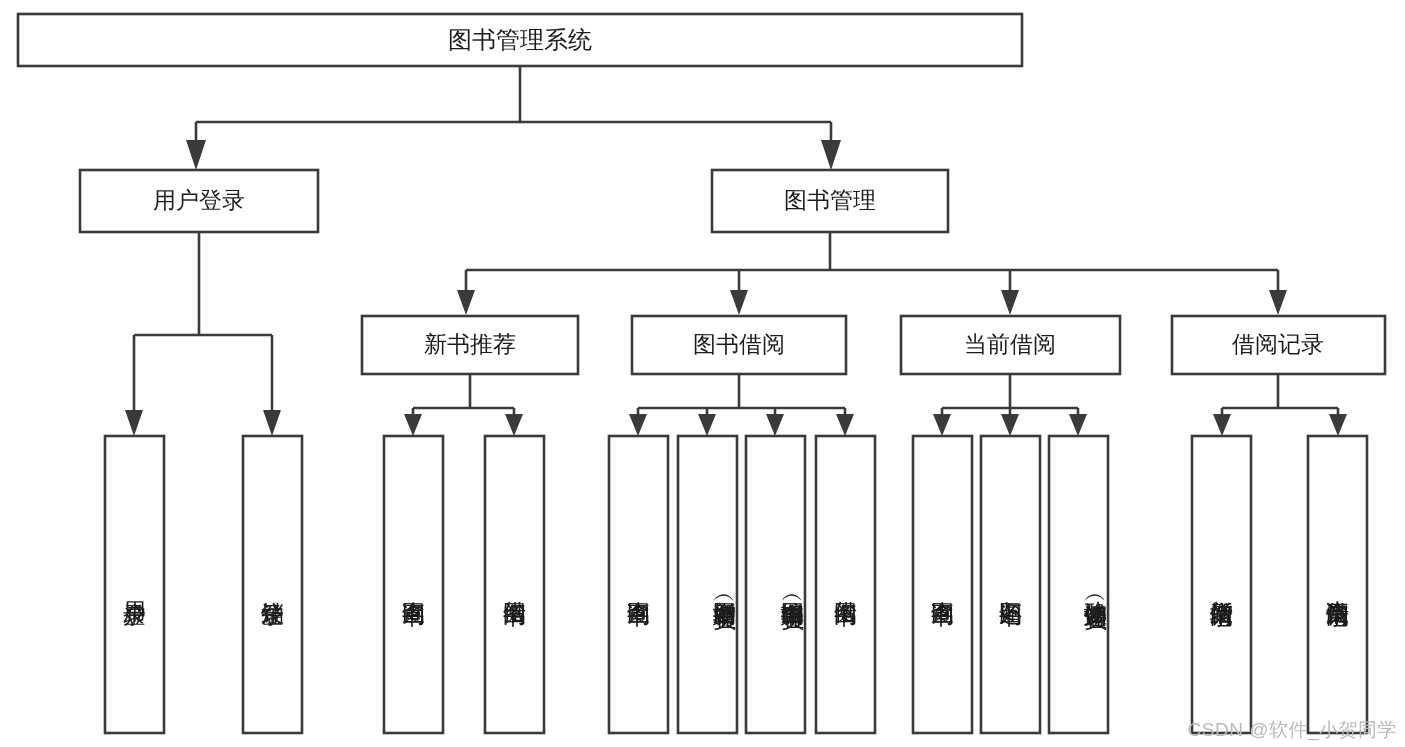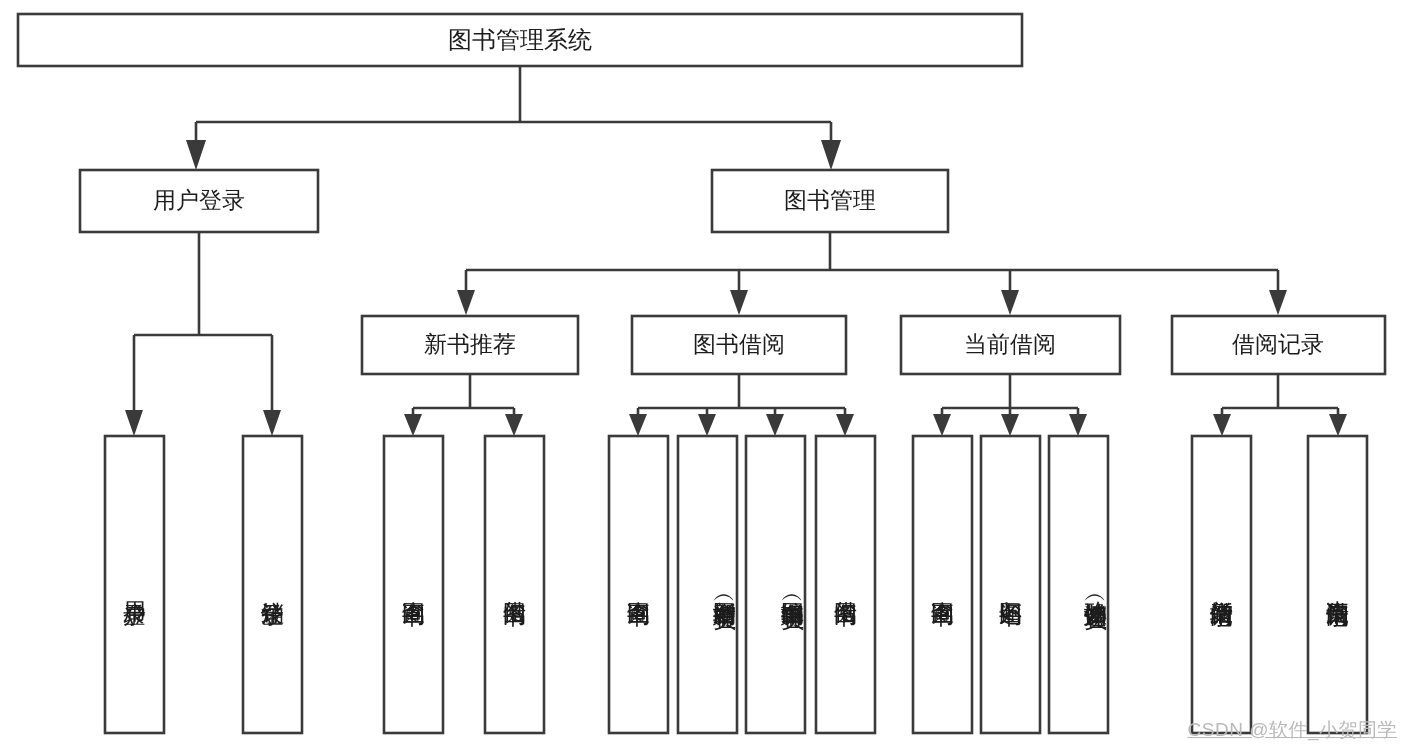--- a/index.html
+++ b/index.html
@@ -71,21 +71,20 @@
   }
   .watermark {
     position: absolute;
     right: 8px;
     bottom: 4px;
     font-family: "Liberation Sans", "DejaVu Sans", sans-serif;
     font-size: 19px;
     color: #b9b9b9;
     white-space: nowrap;
     letter-spacing: 0.5px;
-    text-decoration: underline;
   }
 </style>
 </head>
 <body>
 
 <div id="diagram-root">
 
   <svg class="diagram-svg" viewBox="0 0 1405 747" xmlns="http://www.w3.org/2000/svg">
 
     <path class="connector" d="M 520 66 L 520 122"></path>

